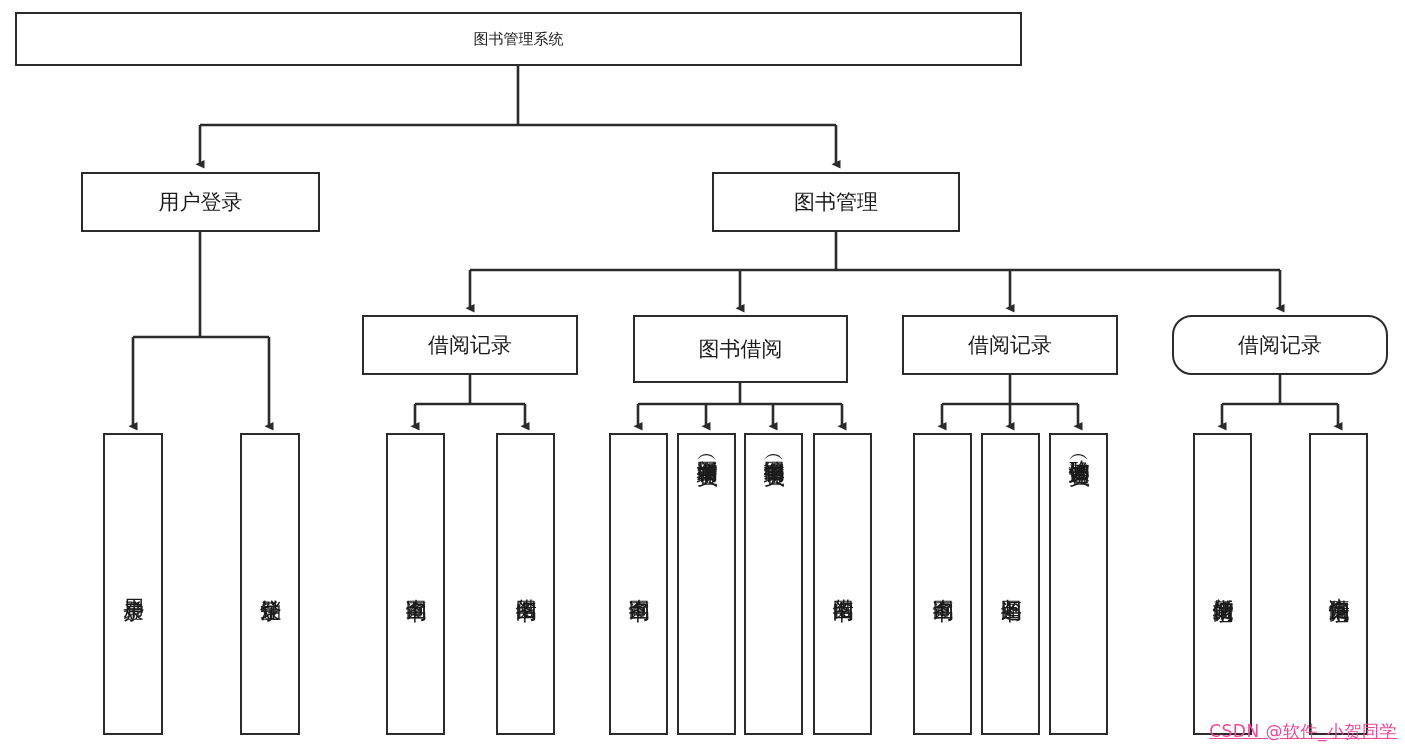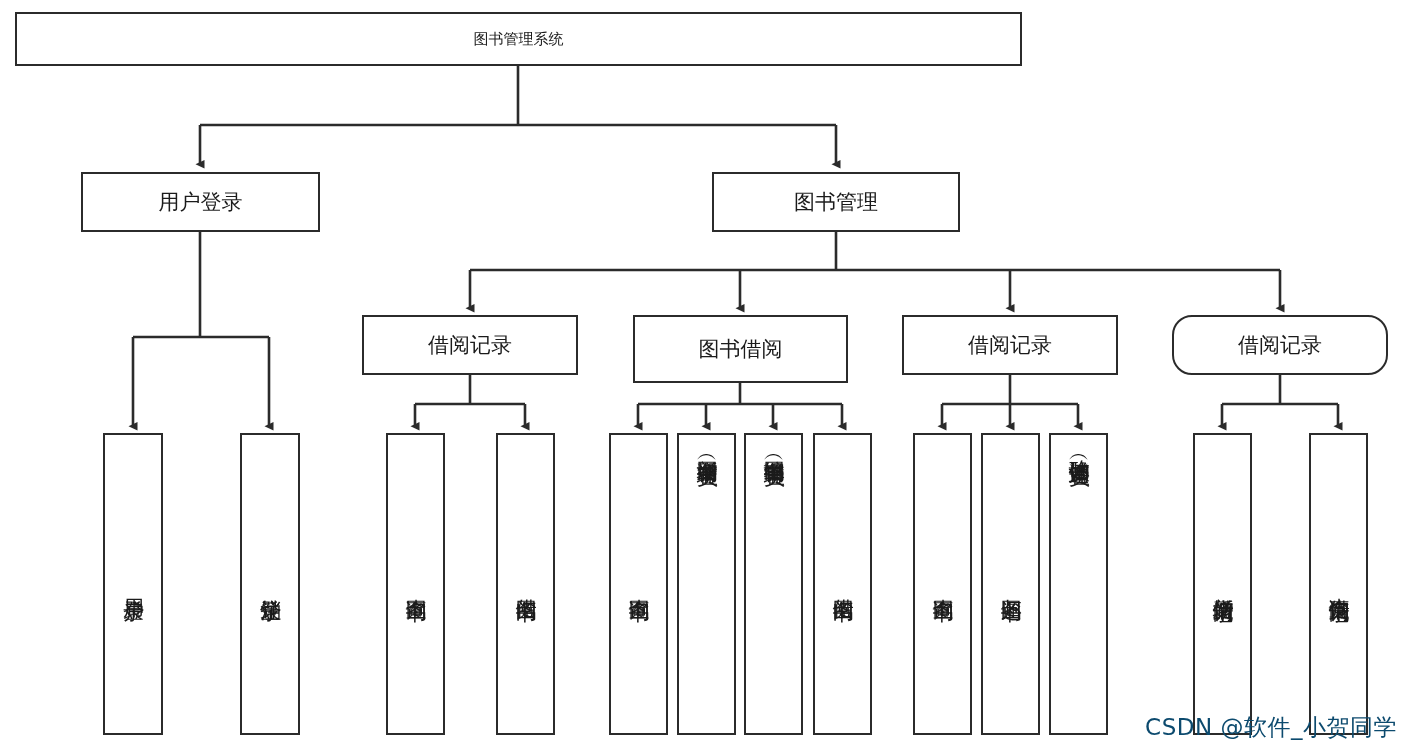--- a/index.html
+++ b/index.html
@@ -58,24 +58,25 @@
   }
   .node .label {
     display: block;
     white-space: pre;
     text-align: center;
   }
   .watermark {
     position: absolute;
     right: 8px;
     bottom: 4px;
-    font-size: 23px;
-    color: #0c4a6e;
+    font-size: 17px;
+    color: #ec4899;
     white-space: nowrap;
     letter-spacing: 0.5px;
+    text-decoration: underline;
   }
 </style>
 </head>
 <body>
 
 <div id="diagram">
 
   <svg id="edges" viewBox="0 0 1405 747" width="1405" height="747" xmlns="http://www.w3.org/2000/svg">
     <defs>
       <marker id="arrow" markerWidth="10" markerHeight="10" refX="4.6" refY="5" orient="auto" markerUnits="userSpaceOnUse">

